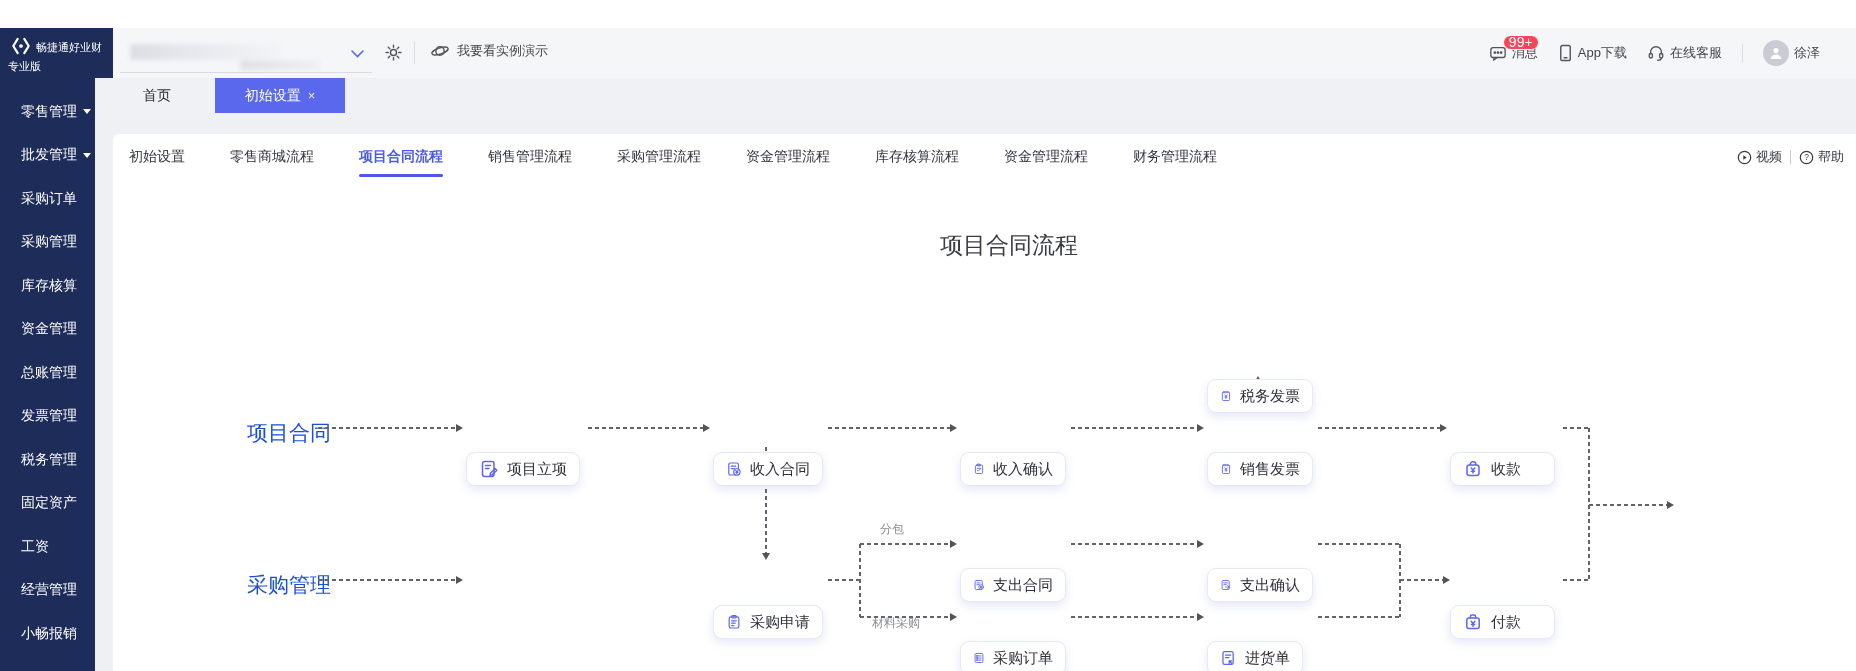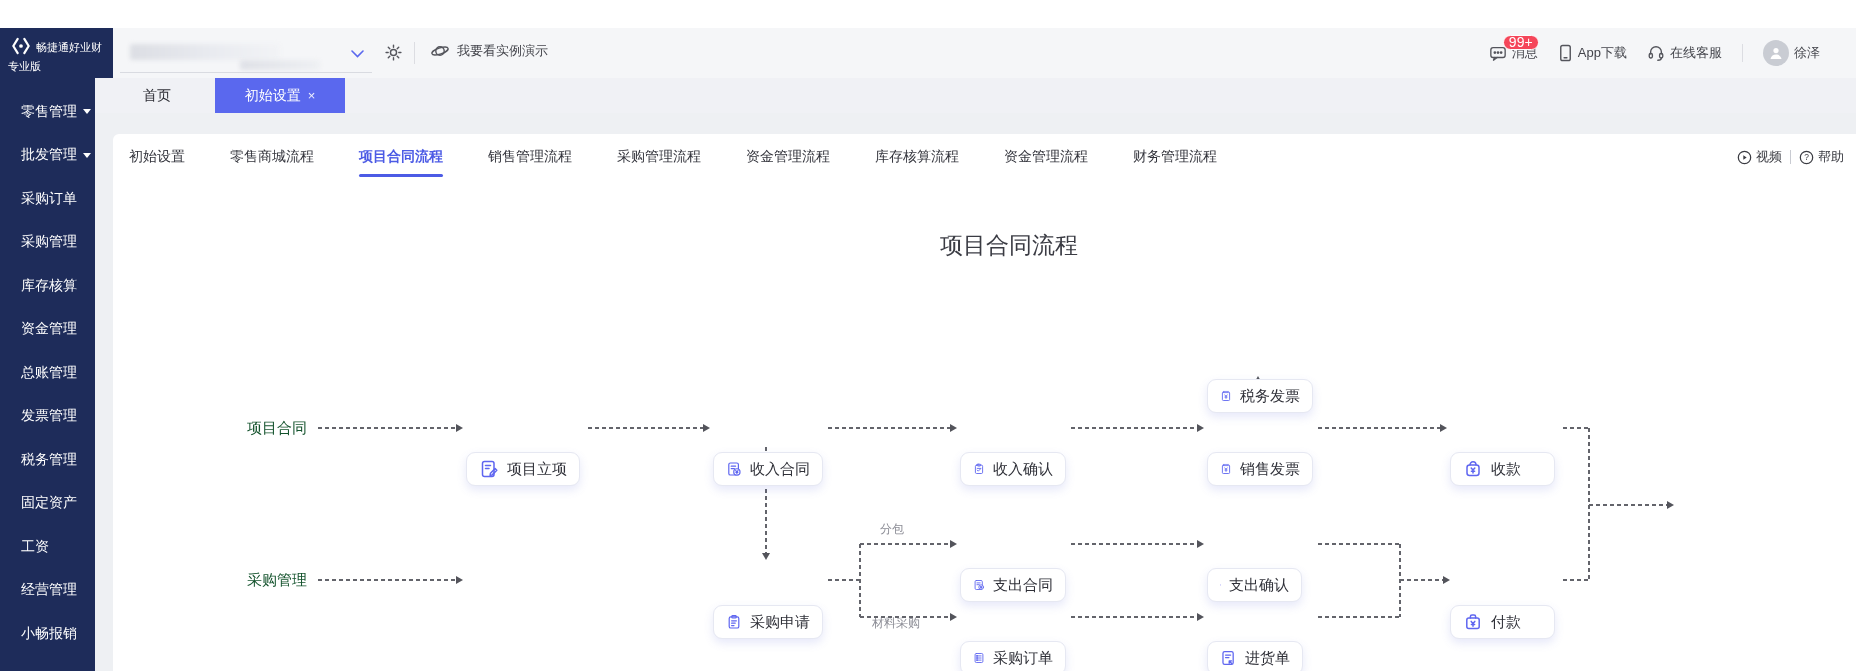--- a/index.html
+++ b/index.html
@@ -60,21 +60,21 @@
   .plink{display:flex;align-items:center;gap:4px;cursor:pointer;}
   .pl-div{width:1px;height:14px;background:#c9cbd2;}
   
   #flow{position:absolute;inset:0;pointer-events:none;z-index:4;}
   .flow-title{position:absolute;left:940px;top:230px;font-size:23px;font-weight:500;color:#3a3b43;
               pointer-events:auto;}
   .fnode{position:absolute;height:34px;box-sizing:border-box;background:#fff;border:1px solid #e6e8f2;
          border-radius:9px;box-shadow:0 4px 10px rgba(99,110,220,.16);display:flex;align-items:center;
          gap:8px;padding:0 12px;font-size:15px;color:#2f3038;white-space:nowrap;pointer-events:auto;
          cursor:pointer;margin-top:41px;}
-  .frow-label{position:absolute;font-size:15px;color:#14532d;pointer-events:auto;white-space:nowrap;}
+  .frow-label{position:absolute;font-size:21px;color:#1d4ed8;pointer-events:auto;white-space:nowrap;}
   .fbranch-label{position:absolute;font-size:12px;color:#8b8c95;pointer-events:auto;white-space:nowrap;}
   .seg{position:absolute;}
   .seg.h{height:2px;background:repeating-linear-gradient(90deg,var(--dash) 0 4px,transparent 4px 7px);}
   .seg.v{width:2px;background:repeating-linear-gradient(180deg,var(--dash) 0 4px,transparent 4px 7px);}
   .arr{position:absolute;width:0;height:0;}
   .arr.r{border-top:4.5px solid transparent;border-bottom:4.5px solid transparent;
          border-left:7px solid var(--arrow);}
   .arr.u{border-left:4.5px solid transparent;border-right:4.5px solid transparent;
          border-bottom:7px solid var(--arrow);}
   .arr.d{border-left:4.5px solid transparent;border-right:4.5px solid transparent;
@@ -358,21 +358,21 @@
       </div>
       <div class="fnode" style="left: 960px; top: 527px; width: 106px;">
         <svg width="20" height="20" viewBox="0 0 20 20" fill="none" stroke="#5f66f0" stroke-width="1.5" stroke-linecap="round" stroke-linejoin="round" style="color: rgb(95, 102, 240);">
           <rect x="3.5" y="2.5" width="12" height="15" rx="2"></rect>
           <path d="M6.5 6.5H12M6.5 9.5h4"></path>
           <circle cx="13.6" cy="13.6" r="3.9" fill="#fff"></circle>
           <path d="M12.2 11.9l1.4 1.7 1.4-1.7M13.6 13.6v2.1M12.4 14.3h2.4"></path>
         </svg>
         <span>支出合同</span>
       </div>
-      <div class="fnode" style="left: 1207px; top: 527px; width: 95px;">
+      <div class="fnode" style="left: 1207px; top: 527px; width: 106px;">
         <svg width="20" height="20" viewBox="0 0 20 20" fill="none" stroke="#5f66f0" stroke-width="1.5" stroke-linecap="round" stroke-linejoin="round" style="color: rgb(95, 102, 240);">
           <rect x="3.5" y="2.5" width="12" height="15" rx="2"></rect>
           <path d="M6.5 6.5h6M6.5 9.5h4"></path>
           <path d="M9.5 13.5h6M13 11l2.5 2.5L13 16"></path>
         </svg>
         <span>支出确认</span>
       </div>
       <div class="fnode" style="left: 713px; top: 564px; width: 110px;">
         <svg width="20" height="20" viewBox="0 0 20 20" fill="none" stroke="#5f66f0" stroke-width="1.5" stroke-linecap="round" stroke-linejoin="round" style="color: rgb(95, 102, 240);">
           <rect x="4" y="3.5" width="12" height="14" rx="2"></rect>

